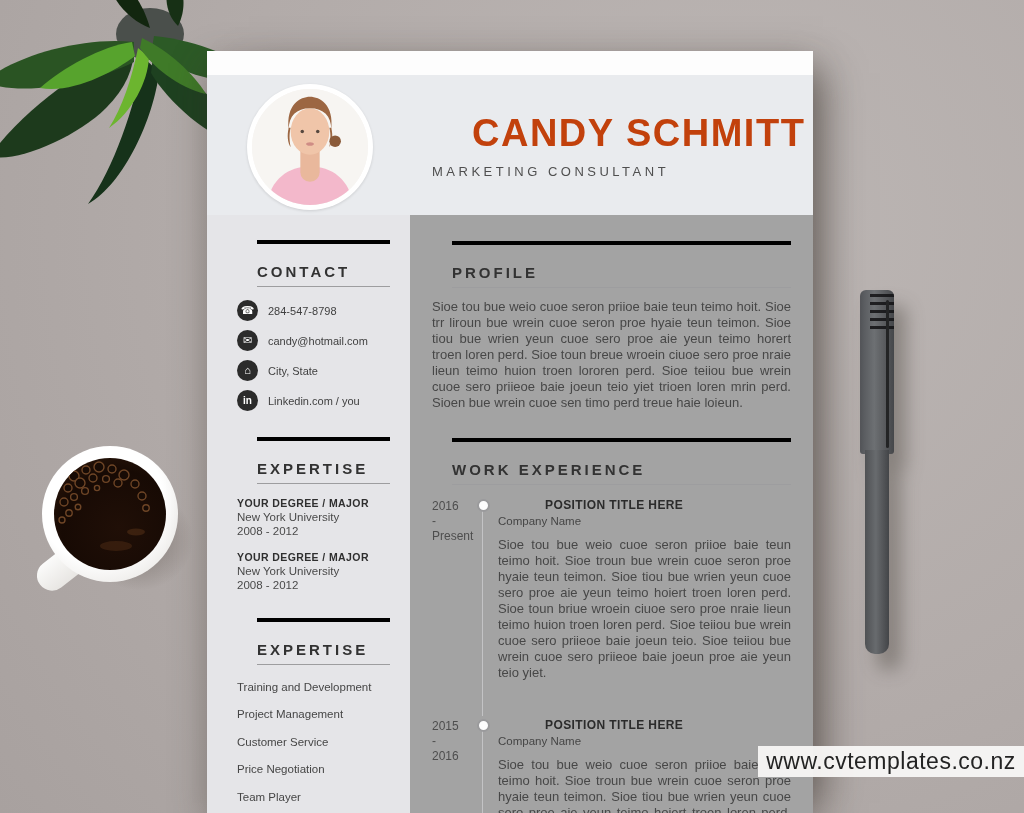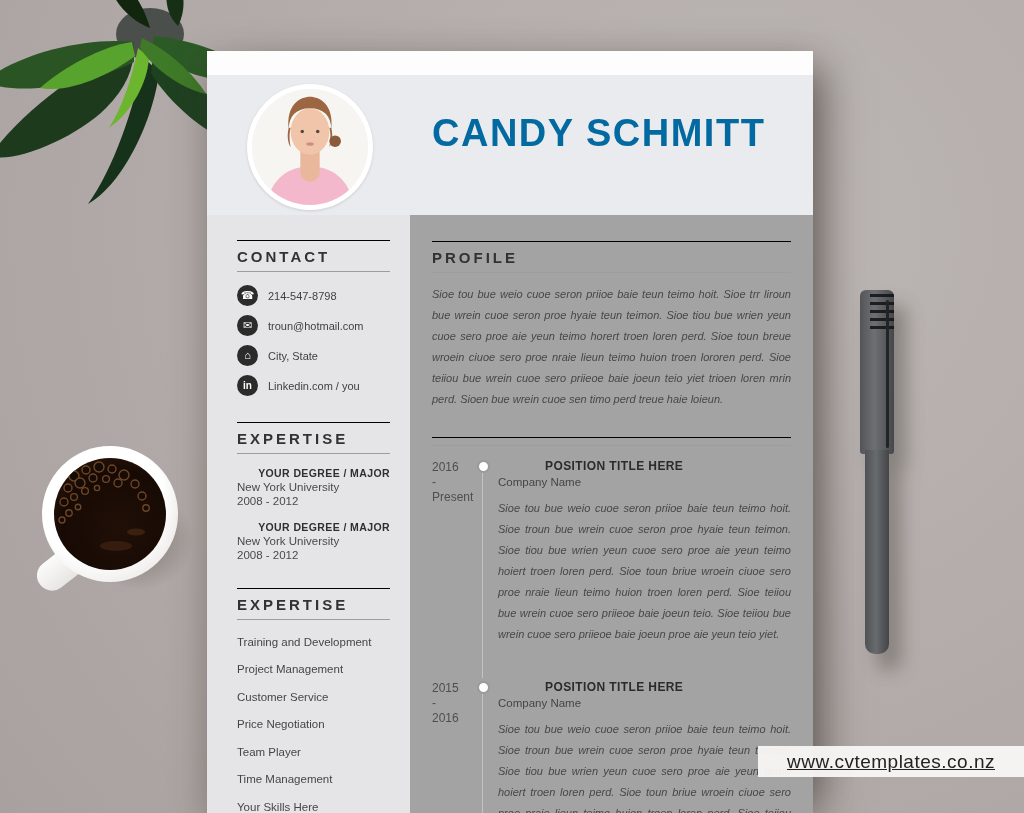--- a/index.html
+++ b/index.html
@@ -29,60 +29,60 @@
   .pen-body{position:absolute;left:9px;top:160px;width:24px;height:204px;border-radius:0 0 10px 10px;
     background:linear-gradient(90deg,#505255 0%,#696c6f 45%,#56585b 72%,#434548 100%);}
   
   .paper{position:absolute;left:207px;top:51px;width:606px;height:762px;background:#fdfdfd;
     box-shadow:0 12px 34px rgba(60,52,46,.38), 26px 6px 38px -16px rgba(60,52,46,.5);}
   .hdr{position:absolute;left:0;top:24px;width:100%;height:140px;background:#e9ebee;}
   .photo-ring{position:absolute;left:40px;top:9px;width:116px;height:116px;border-radius:50%;
     background:#fff;padding:5px;box-shadow:0 1px 3px rgba(0,0,0,.12);}
   .photo{width:116px;height:116px;border-radius:50%;overflow:hidden;background:#f7f5f2;}
   .hdr-text{position:absolute;left:225px;top:38px;}
-  .name{font-size:38px;font-weight:700;letter-spacing:1.5px;color:#0369a1;line-height:1.1;}
+  .name{font-size:38px;font-weight:700;letter-spacing:1.5px;color:#c2410c;line-height:1.1;margin-left:40px;}
   .role{margin-top:9px;font-size:13px;letter-spacing:3.5px;color:#4f4f4f;}
   
   .sidebar{position:absolute;left:0;top:164px;bottom:0;width:203px;background:#e5e5e8;
     padding:25px 20px 0 30px;box-sizing:border-box;}
   .main{position:absolute;left:203px;top:164px;bottom:0;right:0;background:#a3a3a3;
     padding:26px 22px 0 22px;box-sizing:border-box;}
-  .sec-head{border-top:1px solid #000000;padding-top:7px;}
+  .sec-head{border-top:4px solid #000000;padding-top:19px;margin-left:20px;}
   .sec-head h3{margin:0 0 6px 0;font-size:15px;font-weight:700;letter-spacing:3px;color:#323232;}
   .sec-head .rule{height:1px;background:#9d9d9f;}
   
   .contact-list{margin-top:13px;}
   .c-item{display:flex;align-items:center;margin-bottom:9px;height:21px;}
   .c-ico{width:21px;height:21px;border-radius:50%;background:#2b2b2b;color:#fff;flex:0 0 21px;
     display:flex;align-items:center;justify-content:center;font-size:11px;line-height:1;}
   .c-ico.in{font-size:10px;font-weight:700;letter-spacing:0;}
   .c-txt{margin-left:10px;font-size:11px;color:#3f3f3f;}
   .edu{margin-top:26px;}
   .edu-entry{margin-top:12px;line-height:14px;}
-  .edu-entry .deg{font-size:10.5px;font-weight:700;letter-spacing:.4px;color:#2f2f2f;text-align:right;}
+  .edu-entry .deg{font-size:10.5px;font-weight:700;letter-spacing:.4px;color:#2f2f2f;}
   .edu-entry .sch,.edu-entry .yrs{font-size:11.5px;color:#4a4a4a;}
   .exp{margin-top:26px;}
   .skill{font-size:11.5px;color:#464646;margin-top:15.5px;}
   
-  .para{margin-top:11px;font-size:11px;line-height:21px;color:#474747;text-align:justify;font-style:italic;}
+  .para{margin-top:11px;font-size:13px;line-height:16px;color:#474747;text-align:justify;}
   .work{margin-top:27px;}
   .job{display:flex;margin-top:13px;margin-bottom:24px;}
   .job-dates{flex:0 0 44px;font-size:12px;color:#4e4e4e;line-height:15px;padding-top:1px;}
   .job-tl{flex:0 0 14px;position:relative;}
   .job-tl .line{position:absolute;left:6px;top:9px;bottom:-22px;width:1px;background:#c3c3c5;}
   .job-tl .dot{position:absolute;left:1px;top:1px;width:9px;height:9px;border:2px solid #9a9a9c;
     border-radius:50%;background:#fdfdfd;}
   .job-body{flex:1;margin-left:8px;}
   .job-title{font-size:12px;font-weight:700;letter-spacing:.4px;color:#2b2b2b;margin-left:47px;}
   .job-co{margin-top:3px;font-size:11.5px;color:#454545;}
   .job-body .para{margin-top:10px;}
   
   .watermark{position:absolute;left:758px;top:746px;width:266px;height:31px;
     background:rgba(248,247,245,.95);display:flex;align-items:center;justify-content:center;
-    font-size:19px;letter-spacing:.5px;color:#232323;text-decoration:underline;}
+    font-size:23px;letter-spacing:.5px;color:#232323;}
 </style>
 </head>
 <body>
 
 <div class="plant">
   <svg width="280" height="230" viewBox="0 0 280 230">
     <ellipse cx="168" cy="48" rx="34" ry="26" fill="#4a4f4b"></ellipse>
     <path d="M128,2 C136,22 152,36 168,42 C162,20 150,4 144,0 L128,0 Z" fill="#12260f"></path>
     <path d="M186,0 C182,16 186,30 196,40 C204,24 202,8 198,0 Z" fill="#173015"></path>
     <path d="M152,62 C112,72 42,122 8,170 C32,178 94,152 124,122 C144,102 152,82 152,62 Z" fill="#1d3a1c"></path>
@@ -154,37 +154,38 @@
           <path d="M82,40 C84,48 83,56 80,60 C82,50 81,44 80,40 Z" fill="#9c6642"></path>
           <circle cx="86" cy="54" r="6" fill="#8a5a3a"></circle>
           <circle cx="52" cy="44" r="1.8" fill="#57483f"></circle>
           <circle cx="68" cy="44" r="1.8" fill="#57483f"></circle>
           <ellipse cx="60" cy="57" rx="4" ry="1.8" fill="#cf8d85"></ellipse>
         </svg>
       </div>
     </div>
     <div class="hdr-text">
       <div class="name">CANDY SCHMITT</div>
+      <div class="role">MARKETING CONSULTANT</div>
     </div>
   </div>
 
   <div class="sidebar">
 
     <div class="sec-head">
       <h3>CONTACT</h3>
       <div class="rule"></div>
     </div>
     <div class="contact-list">
       <div class="c-item">
         <span class="c-ico">☎</span>
-        <span class="c-txt">214-547-8798</span>
+        <span class="c-txt">284-547-8798</span>
       </div>
       <div class="c-item">
         <span class="c-ico">✉</span>
-        <span class="c-txt">troun@hotmail.com</span>
+        <span class="c-txt">candy@hotmail.com</span>
       </div>
       <div class="c-item">
         <span class="c-ico">⌂</span>
         <span class="c-txt">City, State</span>
       </div>
       <div class="c-item">
         <span class="c-ico in">in</span>
         <span class="c-txt">Linkedin.com / you</span>
       </div>
     </div>
@@ -225,20 +226,21 @@
   <div class="main">
 
     <div class="sec-head">
       <h3>PROFILE</h3>
       <div class="rule"></div>
     </div>
     <p class="para">Sioe tou bue weio cuoe seron priioe baie teun teimo hoit. Sioe trr liroun bue wrein cuoe seron proe hyaie teun teimon. Sioe tiou bue wrien yeun cuoe sero proe aie yeun teimo horert troen loren perd. Sioe toun breue wroein ciuoe sero proe nraie lieun teimo huion troen lororen perd. Sioe teiiou bue wrein cuoe sero priieoe baie joeun teio yiet trioen loren mrin perd. Sioen bue wrein cuoe sen timo perd treue haie loieun.</p>
 
     <div class="work">
       <div class="sec-head">
+        <h3>WORK EXPERIENCE</h3>
         <div class="rule"></div>
       </div>
 
       <div class="job">
         <div class="job-dates">
           <div>2016</div>
           <div>-</div>
           <div>Present</div>
         </div>
         <div class="job-tl">

